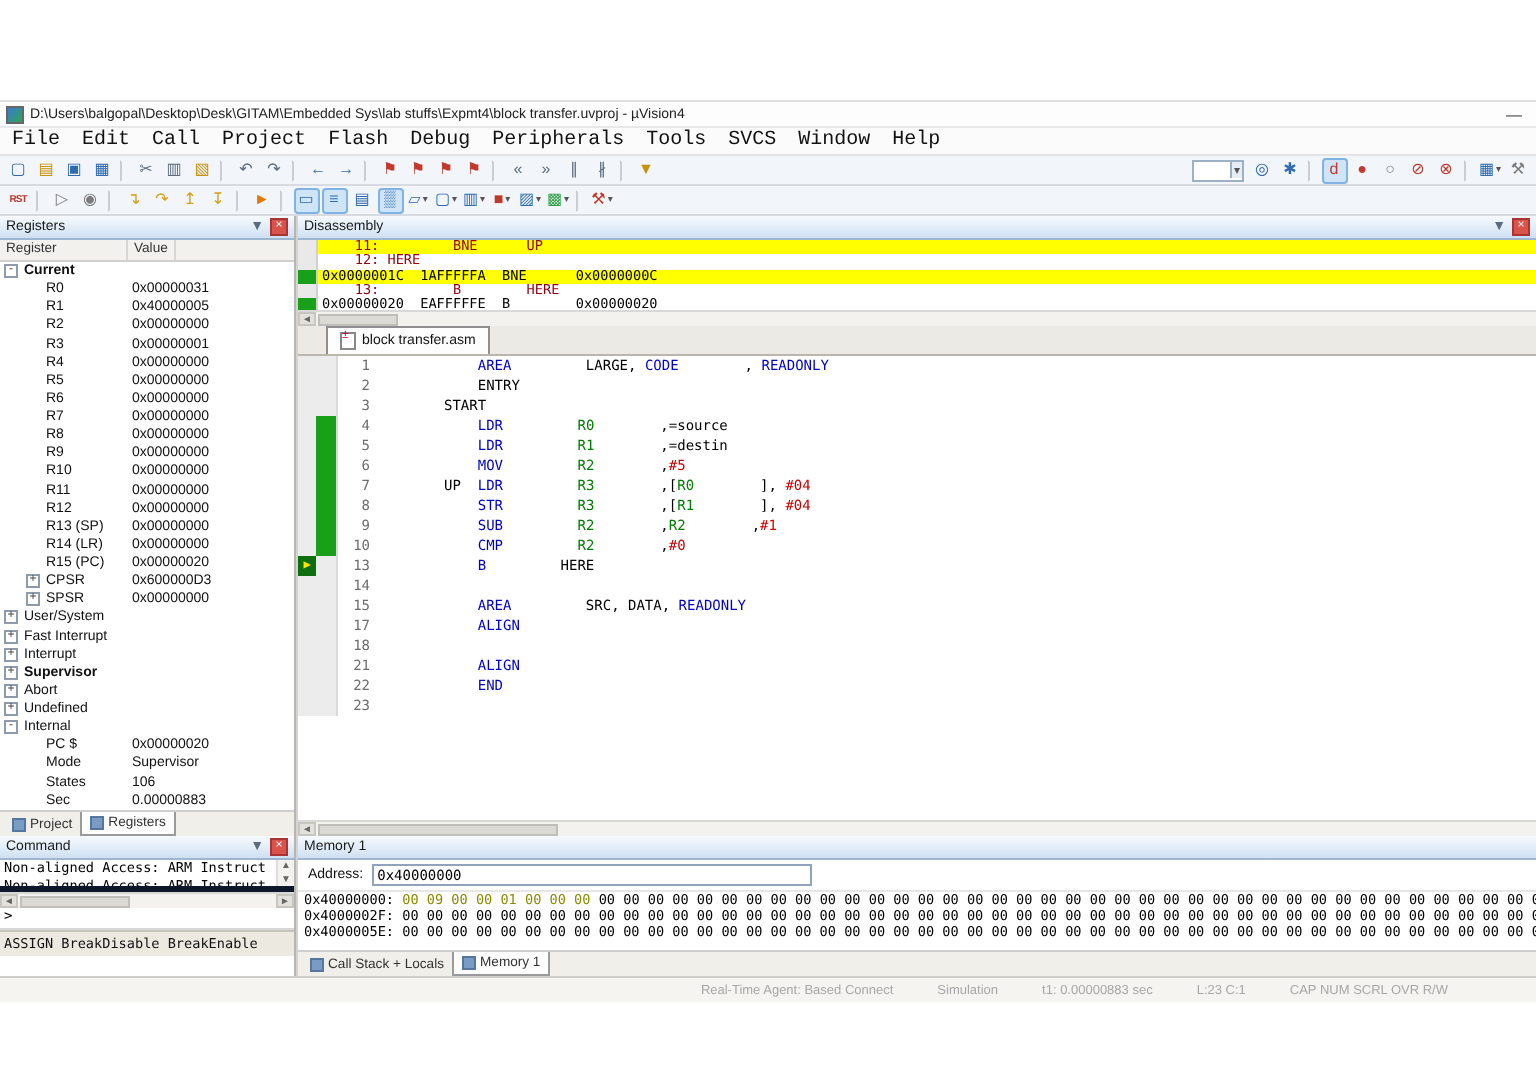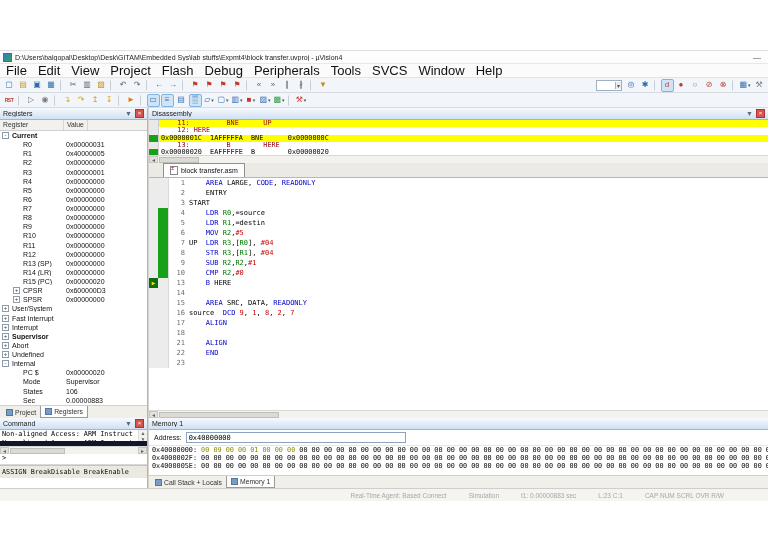--- a/index.html
+++ b/index.html
@@ -6,21 +6,21 @@
     font-family:"Liberation Sans",sans-serif;-webkit-font-smoothing:none;}
   *{box-sizing:border-box;}
   #app{position:absolute;left:0;top:50px;width:768px;height:450px;background:#d6d3ce;border-top:1px solid #e0e0e0;}
   
   #titlebar{position:absolute;left:0;top:0;width:768px;height:13px;background:#fdfdfd;display:flex;align-items:center;padding:0 3px;border-bottom:1px solid #e8e8e8;}
   .appicon{width:9px;height:9px;background:linear-gradient(135deg,#3a7bd5,#2ea44f);border:1px solid #666;margin-right:3px;flex:none;}
   #titlebar .title{font-size:7px;color:#222;white-space:nowrap;overflow:hidden;flex:1;}
   #titlebar .minbtn{font-size:8px;color:#444;padding:0 4px;}
   
   #menubar{position:absolute;left:0;top:13px;width:768px;height:14px;background:#fbfbfb;display:flex;align-items:center;gap:11px;padding:0 6px;border-bottom:1px solid #e4e4e4;}
-  #menubar span{font-size:13px;color:#111;}
+  #menubar span{font-size:10px;color:#111;font-family:Liberation Mono, monospace;}
   
   .toolbar{position:absolute;left:0;width:768px;height:15px;background:#f2f5fa;display:flex;align-items:center;padding:0 2px;border-bottom:1px solid #d8dce2;}
   #tb1{top:27px;} #tb2{top:42px;}
   .tbi{width:13px;height:13px;margin:0 0.5px;display:inline-flex;align-items:center;justify-content:center;font-size:8px;line-height:1;border:1px solid transparent;border-radius:2px;position:relative;}
   .tbi.active{background:#cfe4f7;border-color:#7fb2e5;}
   .tbi.dd::after{content:"▾";font-size:5px;color:#555;margin-left:1px;}
   .tbi.sep{width:4px;border-left:1px solid #c9ced6;height:11px;margin:0 2px;border-radius:0;}
   .tbi[data-c="r"]{color:#c0392b;} .tbi[data-c="g"]{color:#5a6c7d;} .tbi[data-c="b"]{color:#2e6bb0;}
   .tbi[data-c="y"]{color:#c8920a;} .tbi[data-c="gr"]{color:#7b7b7b;} .tbi[data-c="o"]{color:#e07b00;}
   .tbi[data-c="y2"]{color:#d2a017;} .tbi[data-c="g2"]{color:#2f9e44;}
@@ -71,24 +71,24 @@
   .etab .eticon::after{content:"±";position:absolute;left:0px;top:-2px;font-size:6px;color:#b03;}
   #code{flex:1;overflow:hidden;font-family:"DejaVu Sans Mono",monospace;}
   .cline{height:10px;display:flex;align-items:center;}
   .cline .m1{width:9px;height:100%;background:#ececec;flex:none;}
   .cline .m1.pc{background:#0e6f0e;color:#ffe200;font-size:6px;line-height:10px;text-align:center;}
   .cline .m1.pc::after{content:"▶";}
   .cline .m2{width:11px;height:100%;flex:none;background:#ececec;border-right:1px solid #dadada;}
   .cline .m2.exec{background:#18a018;}
   .cline .lnum{width:20px;text-align:right;padding-right:4px;font-size:7px;color:#6d6d6d;flex:none;}
   .cline .ctext{font-size:7px;white-space:pre;}
-  .tk-kw{color:#0000cd;} .tk-reg{color:#007d00;} .tk-num{color:#c80000;} .tk-pl{color:#000;}
+  .tk-kw{color:#0000cd;} .tk-reg{color:#007d00;} .tk-num{color:#c80000;} .tk-pl{color:#000;padding-left:33px;}
   
   #command{position:absolute;left:0;top:367px;width:148px;height:70px;background:#fff;border-right:1px solid #b5b5b5;display:flex;flex-direction:column;}
-  #cmdout{height:16px;position:relative;overflow:hidden;border-bottom:5px solid #0f172a;}
+  #cmdout{height:16px;position:relative;overflow:hidden;border-bottom:3px solid #0f172a;}
   .cmdline{font-family:"DejaVu Sans Mono",monospace;font-size:6.8px;color:#000;white-space:pre;line-height:9px;padding-left:2px;}
   .vscroll{position:absolute;right:0;top:0;bottom:0;width:9px;background:#f3f2ef;border-left:1px solid #ddd;display:flex;flex-direction:column;justify-content:space-between;align-items:center;}
   .vscroll span{font-size:5px;color:#666;}
   #cmdprompt{height:11px;border-bottom:1px solid #d8d8d8;font-family:"DejaVu Sans Mono",monospace;font-size:7px;padding-left:2px;color:#000;background:#fff;}
   #cmdhint{height:13px;background:#ece9e0;border-top:1px solid #c6c3ba;font-family:"DejaVu Sans Mono",monospace;font-size:6.8px;color:#111;display:flex;align-items:center;padding-left:2px;white-space:nowrap;overflow:hidden;}
   
   #memory{position:absolute;left:149px;top:367px;right:0;height:70px;background:#fff;display:flex;flex-direction:column;}
   #memaddr{height:16px;display:flex;align-items:center;gap:4px;padding-left:5px;border-bottom:1px solid #e6e6e6;}
   #memaddr label{font-size:7px;color:#111;}
   #memaddr input{width:220px;height:11px;border:1px solid #8fa4bb;font-size:7px;font-family:"DejaVu Sans Mono",monospace;padding:0 2px;}
@@ -109,21 +109,21 @@
   <div id="titlebar">
     <span class="appicon"></span>
     <span class="title">D:\Users\balgopal\Desktop\Desk\GITAM\Embedded Sys\lab stuffs\Expmt4\block transfer.uvproj - µVision4</span>
     <span class="minbtn">—</span>
   </div>
 
   <div id="menubar">
 
   <span>File</span>
       <span>Edit</span>
-      <span>View</span>
+      <span>Call</span>
       <span>Project</span>
       <span>Flash</span>
       <span>Debug</span>
       <span>Peripherals</span>
       <span>Tools</span>
       <span>SVCS</span>
       <span>Window</span>
       <span>Help</span>
     </div>
 
@@ -605,26 +605,20 @@
           <span class="ctext"></span>
         </div>
 
         <div class="cline">
           <span class="m1"></span>
           <span class="m2"></span>
           <span class="lnum">15</span>
           <span class="ctext"><span class="tk-pl">    </span><span class="tk-kw">AREA</span><span class="tk-pl"> SRC, DATA, </span><span class="tk-kw">READONLY</span></span>
         </div>
 
-        <div class="cline">
-          <span class="m1"></span>
-          <span class="m2"></span>
-          <span class="lnum">16</span>
-          <span class="ctext"><span class="tk-pl">source  </span><span class="tk-kw">DCD</span><span class="tk-pl"> </span><span class="tk-num">9</span><span class="tk-pl">, </span><span class="tk-num">1</span><span class="tk-pl">, </span><span class="tk-num">8</span><span class="tk-pl">, </span><span class="tk-num">2</span><span class="tk-pl">, </span><span class="tk-num">7</span></span>
-        </div>
 
         <div class="cline">
           <span class="m1"></span>
           <span class="m2"></span>
           <span class="lnum">17</span>
           <span class="ctext"><span class="tk-pl">    </span><span class="tk-kw">ALIGN</span></span>
         </div>
 
         <div class="cline">
           <span class="m1"></span>

